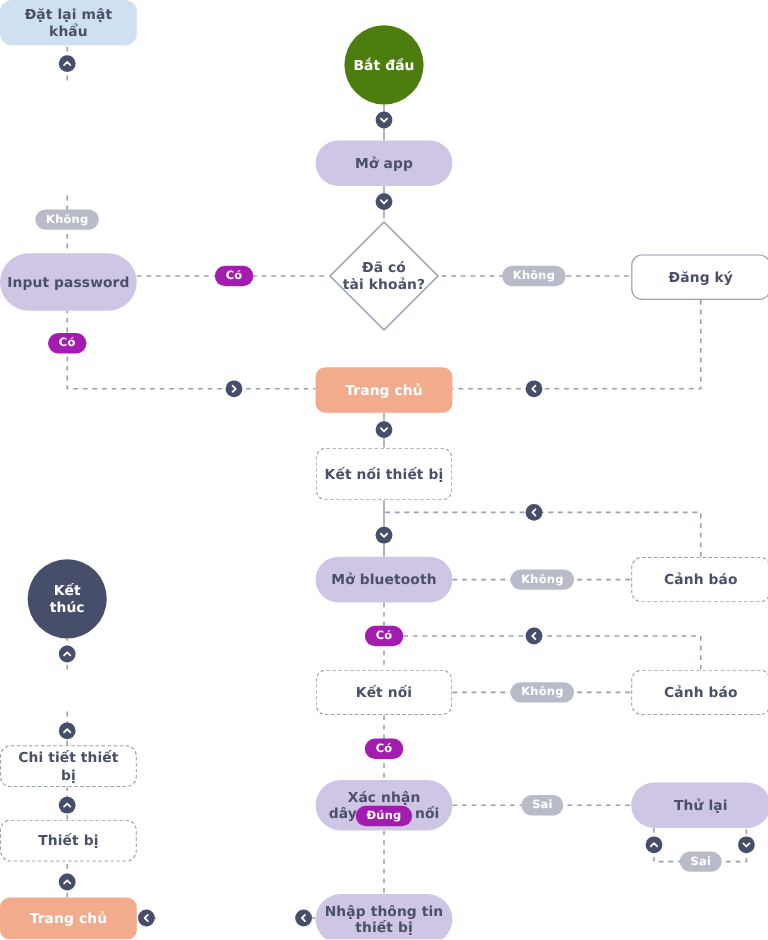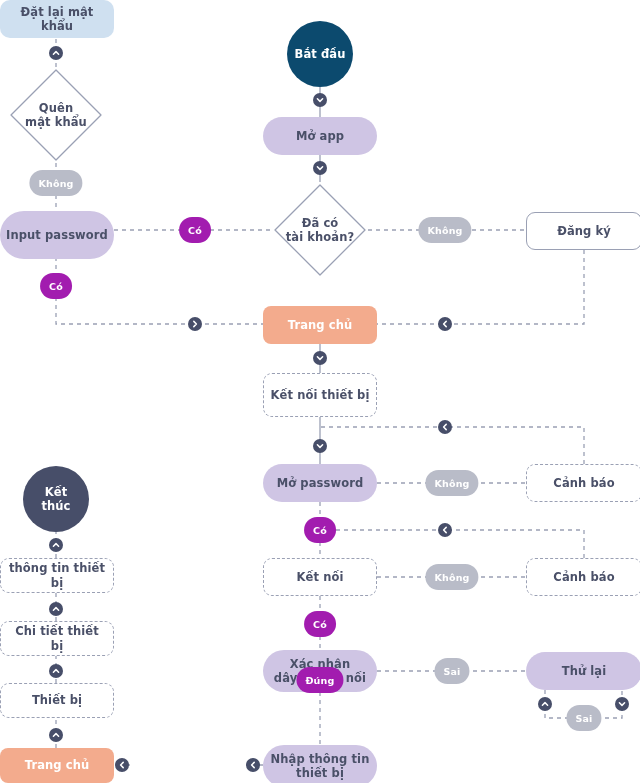--- a/index.html
+++ b/index.html
@@ -28,21 +28,21 @@
     color:#4a5068;
     font-size:11.5px;
     font-weight:700;
     line-height:1.25;
     letter-spacing:.1px;
     padding:15px 6px;
   }
   
   .n-terminal-start{
     border-radius:50%;
-    background:#0c4a6e;
+    background:#4d7c0f;
     color:#ffffff;
     font-weight:700;
   }
   .n-terminal-end{
     border-radius:50%;
     background:#474e69;
     color:#ffffff;
     font-weight:700;
   }
   .n-pill{
@@ -83,21 +83,21 @@
   
   .elabel{
     position:absolute;
     box-sizing:border-box;
     display:flex;align-items:center;justify-content:flex-end;
     border-radius:999px;
     font-size:9.5px;
     font-weight:700;
     letter-spacing:.2px;
     color:#ffffff;
-    height:26px;
+    height:17px;
     padding:0 9px;
     white-space:nowrap;
     transform:translate(-50%,-50%);
   }
   .el-yes{background:#a21caf;}
   .el-no{background:#b9bcc8;}
   
   .conn{
     position:absolute;
     width:14px;height:14px;
@@ -165,27 +165,20 @@
       <path d="M56,621 L56,593" stroke-dasharray="4,4"></path>
 
       <path d="M56,558 L56,532" stroke-dasharray="4,4"></path>
     </g>
   </svg>
 
   <div class="node n-pill-blue" style="left:0px;top:0px;width:114px;height:38px;">
     <span>Đặt lại mật khẩu</span>
   </div>
 
-  <div class="node n-diamond" style="left:8px;top:67px;width:96px;height:96px;">
-    <svg class="dshape" viewBox="0 0 96 96">
-      <path d="M48,3 L93,48 L48,93 L3,48 Z" fill="#ffffff" stroke="#9aa0b4" stroke-width="1.3" stroke-linejoin="round"></path>
-    </svg>
-    <span class="dlabel" style="white-space:pre-line;">Quên
-mật khẩu</span>
-  </div>
 
   <div class="node n-pill" style="left:0px;top:211px;width:114px;height:48px;">
     <span>Input password</span>
   </div>
 
   <div class="node n-terminal-start" style="left:287px;top:21px;width:66px;height:66px;">
     <span>Bắt đầu</span>
   </div>
 
   <div class="node n-pill" style="left:263px;top:117px;width:114px;height:38px;">
@@ -206,21 +199,21 @@
 
   <div class="node n-pill-salmon" style="left:263px;top:306px;width:114px;height:38px;">
     <span>Trang chủ</span>
   </div>
 
   <div class="node n-box-dashed" style="left:263px;top:373px;width:114px;height:44px;">
     <span>Kết nối thiết bị</span>
   </div>
 
   <div class="node n-pill" style="left:263px;top:464px;width:114px;height:38px;">
-    <span>Mở password</span>
+    <span>Mở bluetooth</span>
   </div>
 
   <div class="node n-box-dashed" style="left:526px;top:464px;width:116px;height:38px;">
     <span>Cảnh báo</span>
   </div>
 
   <div class="node n-box-dashed" style="left:263px;top:558px;width:114px;height:38px;">
     <span>Kết nối</span>
   </div>
 
@@ -248,23 +241,20 @@
   </div>
 
   <div class="node n-box-dashed" style="left:0px;top:683px;width:114px;height:35px;">
     <span>Thiết bị</span>
   </div>
 
   <div class="node n-box-dashed" style="left:0px;top:621px;width:114px;height:35px;">
     <span>Chi tiết thiết bị</span>
   </div>
 
-  <div class="node n-box-dashed" style="left:0px;top:558px;width:114px;height:35px;">
-    <span>thông tin thiết bị</span>
-  </div>
 
   <div class="node n-terminal-end" style="left:23px;top:466px;width:66px;height:66px;">
     <span>Kết thúc</span>
   </div>
 
   <div class="elabel el-no" style="left:56px;top:183px;">
       <span>Không</span>
     </div>
   <div class="elabel el-yes" style="left:56px;top:286px;">
       <span>Có</span>

